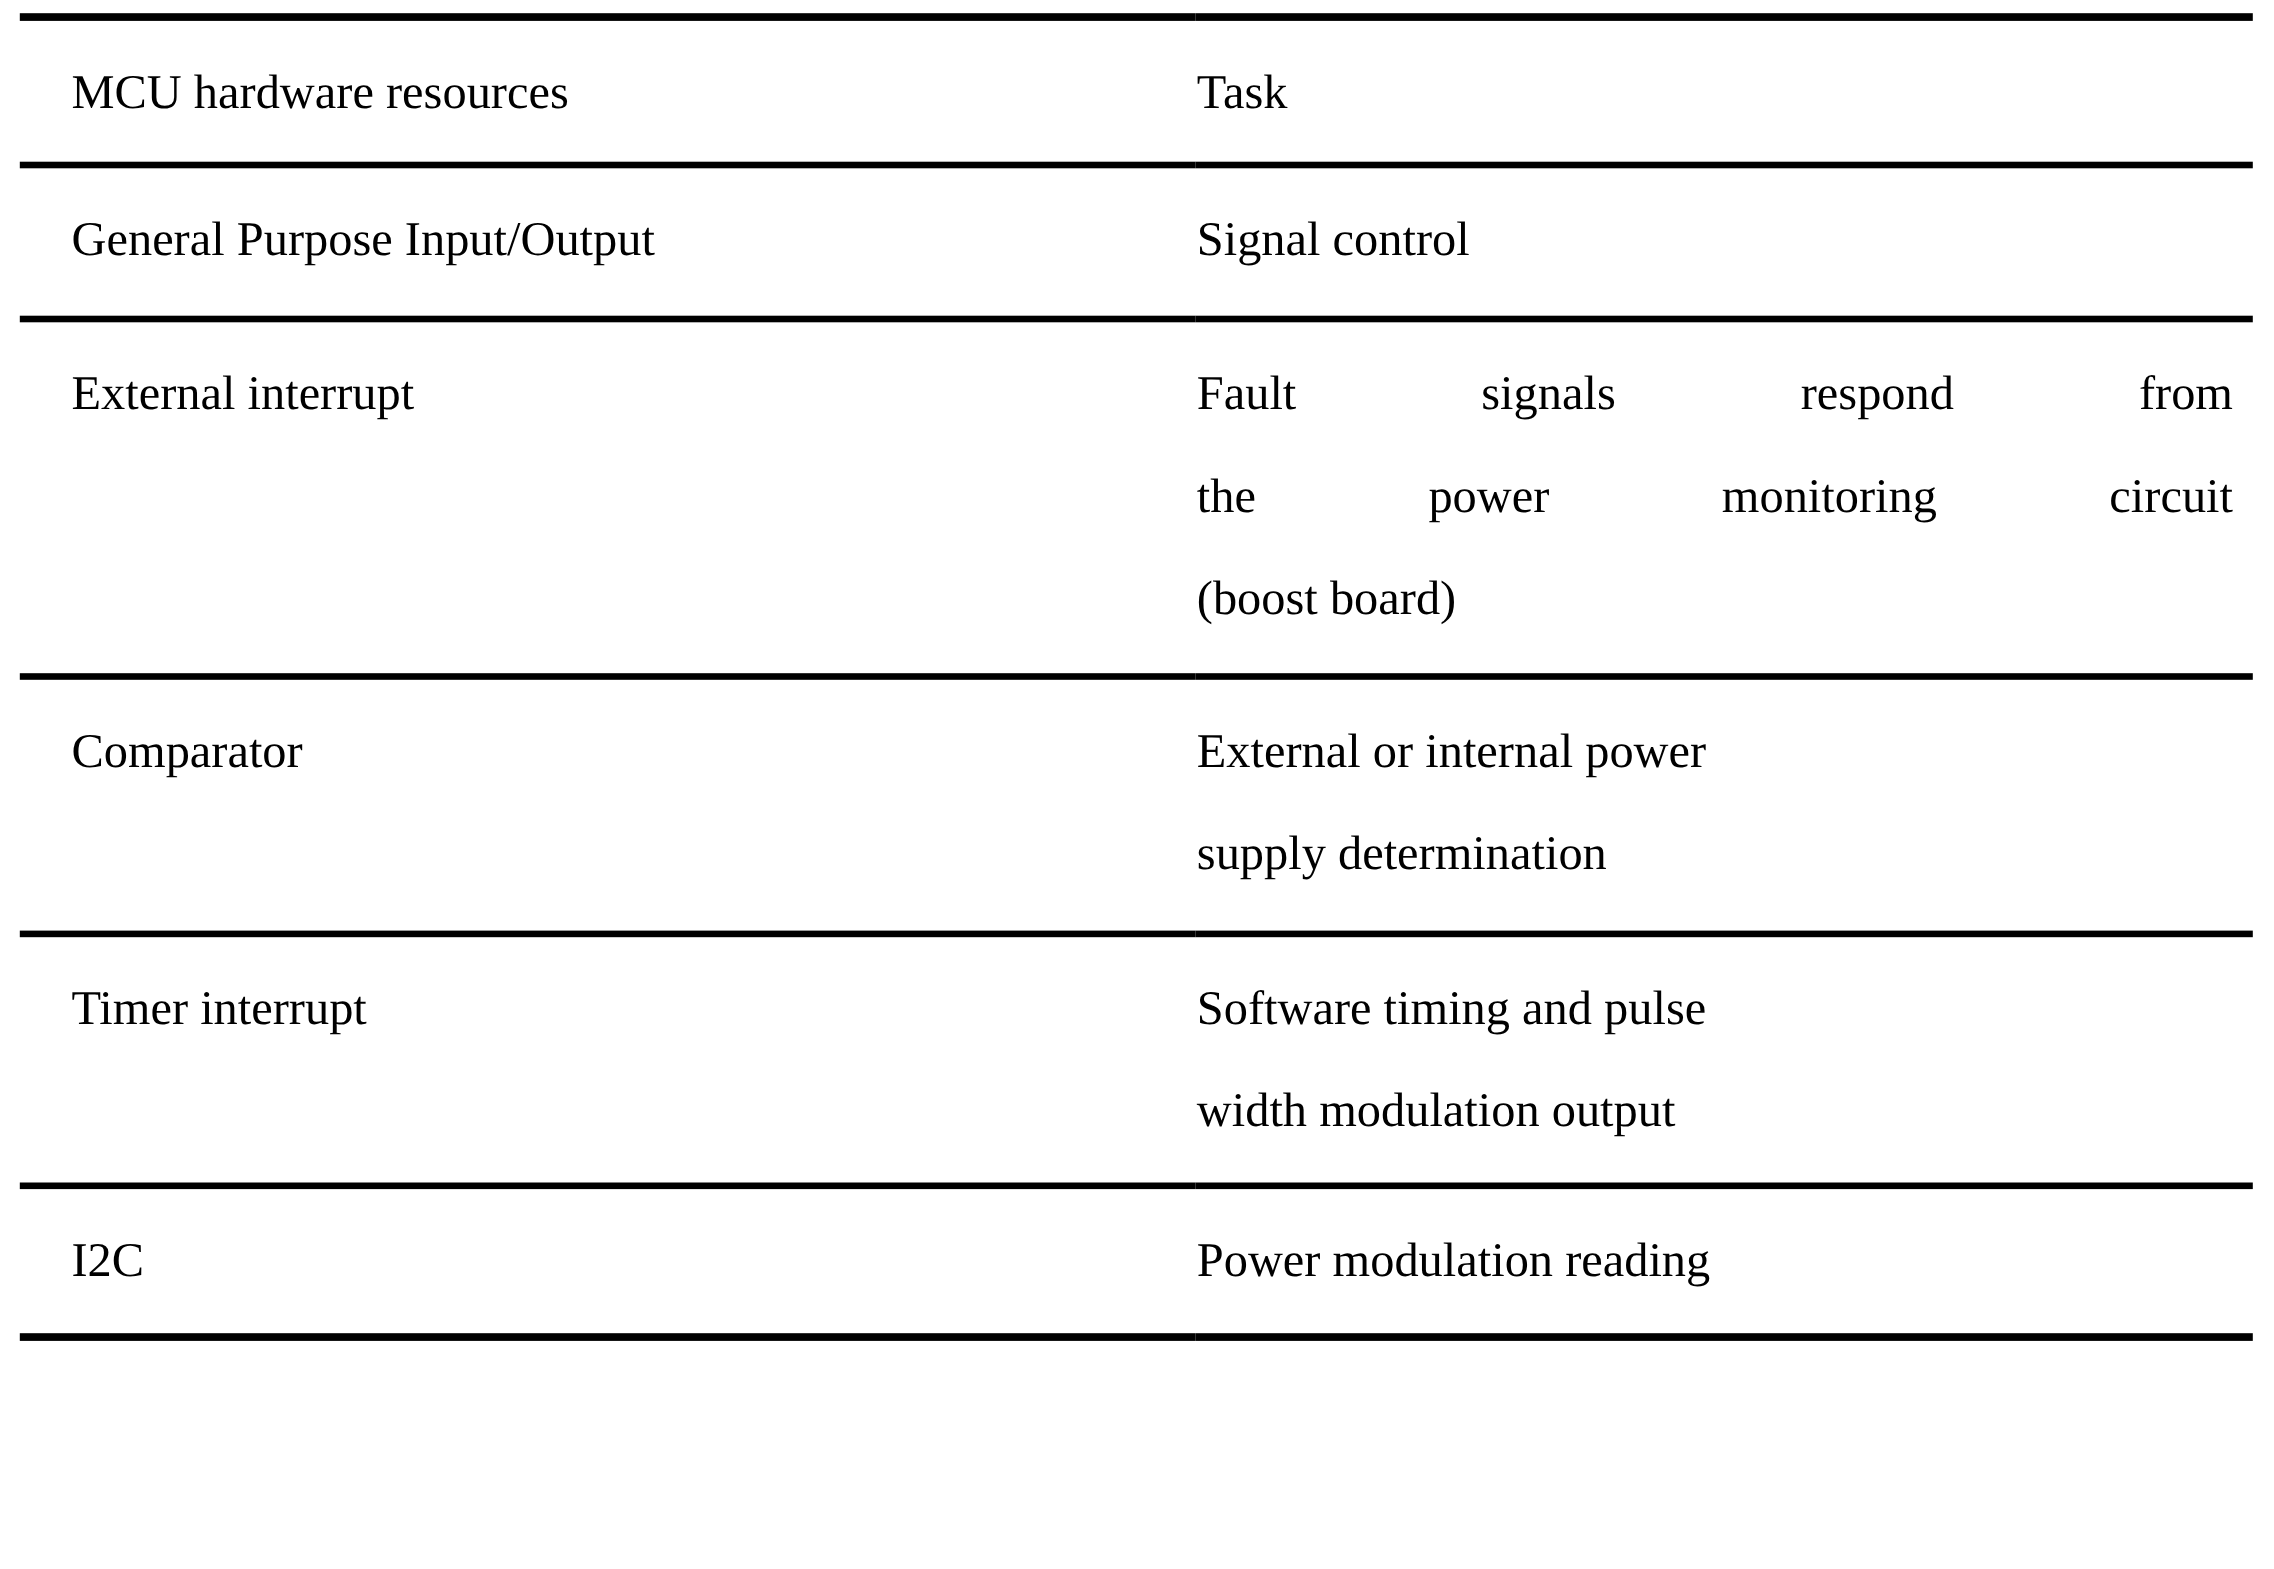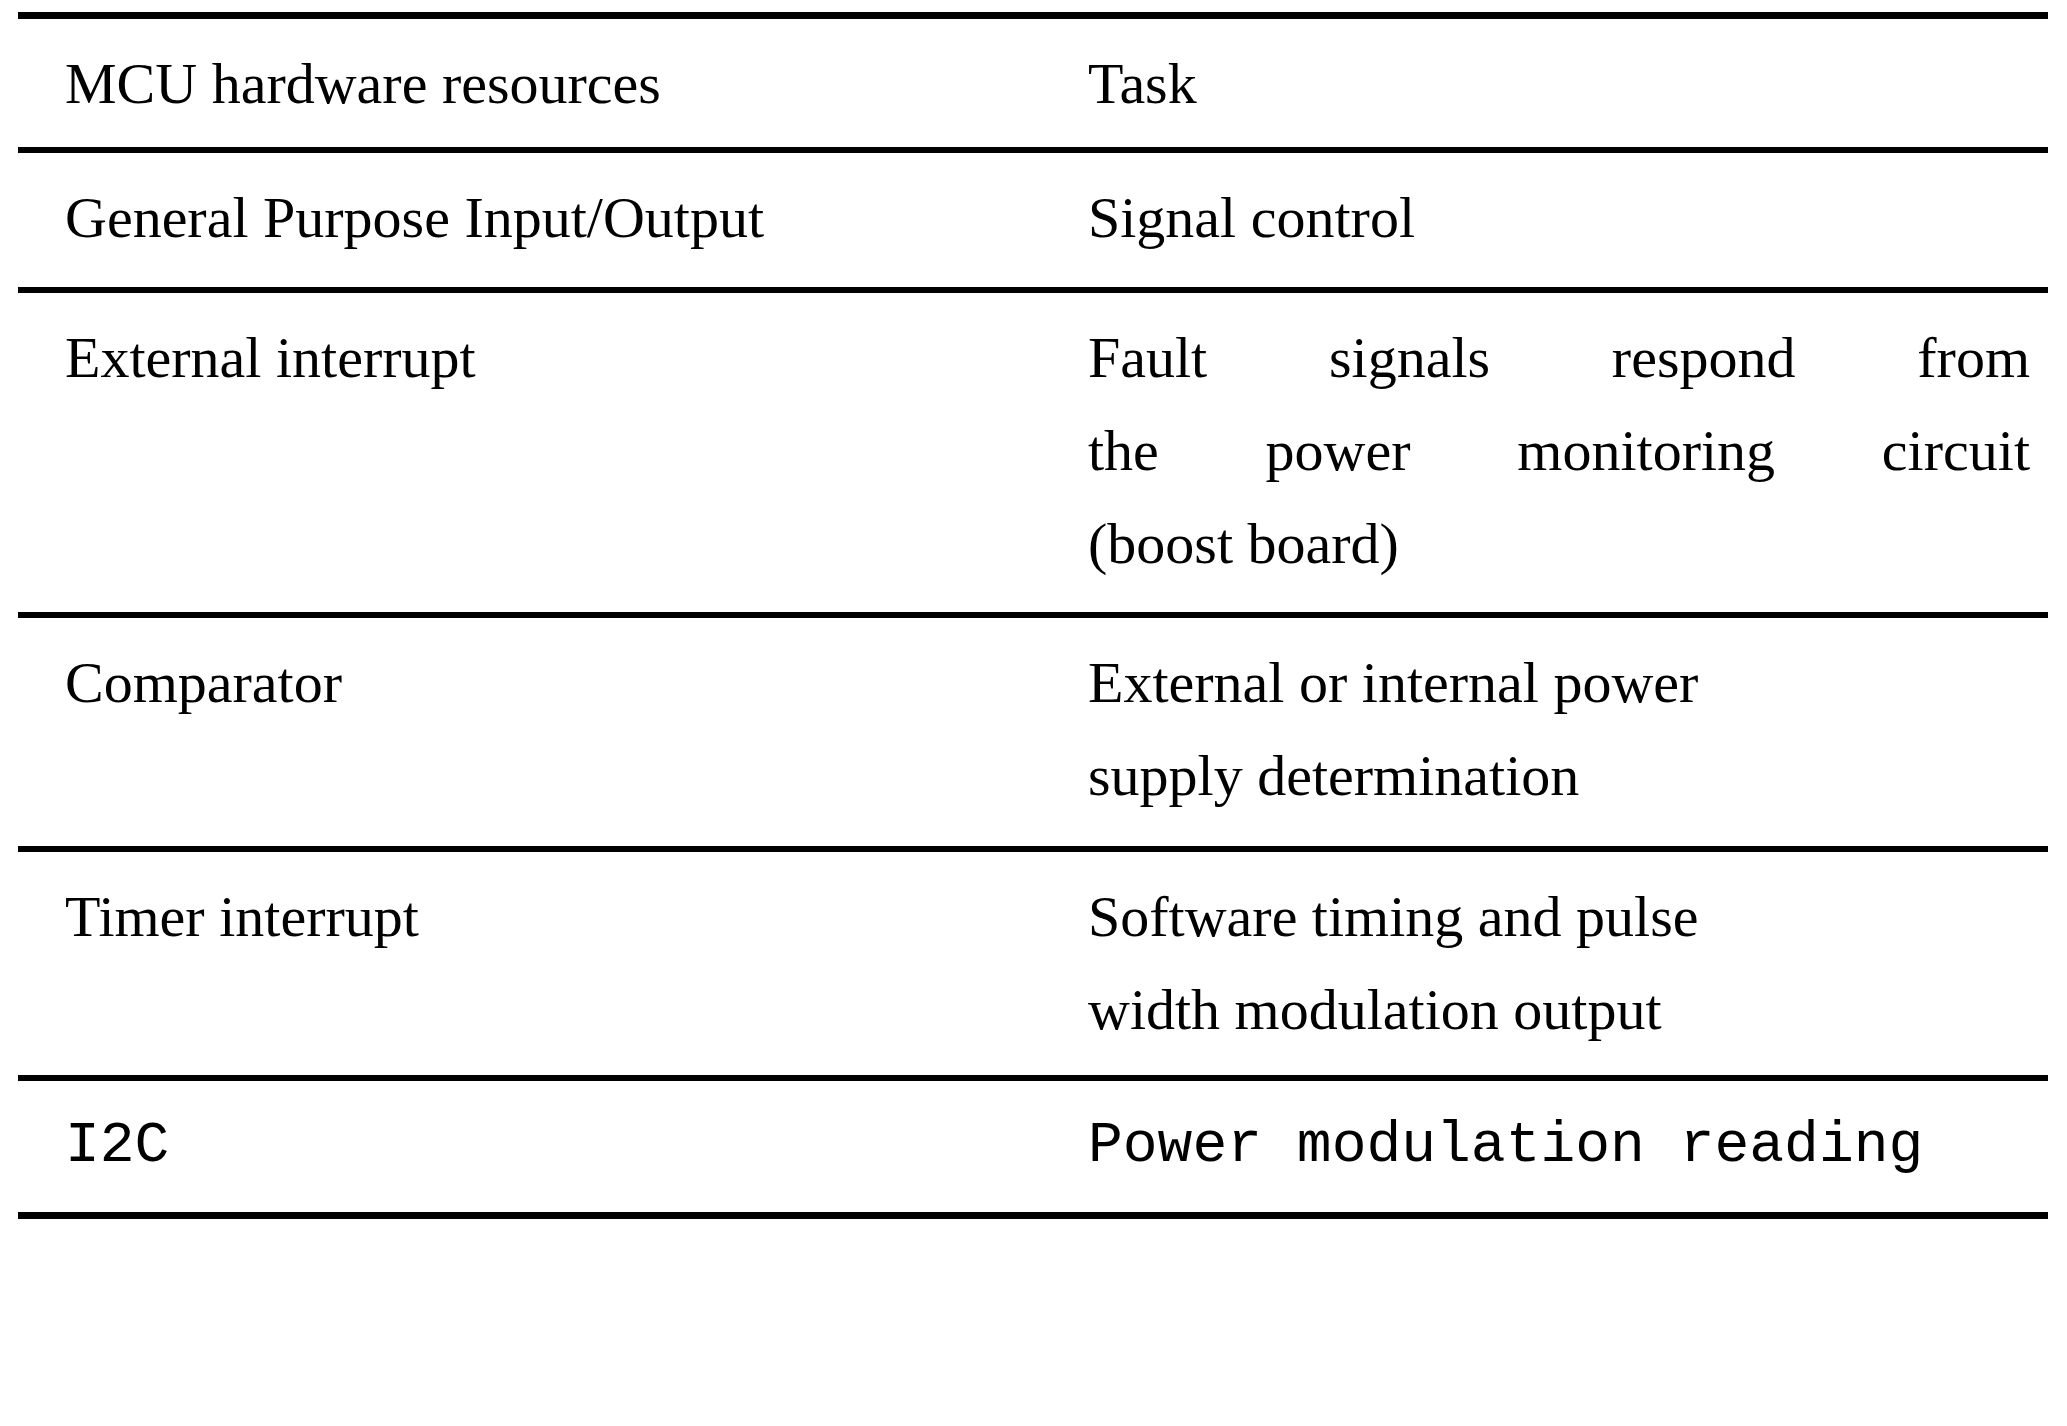--- a/index.html
+++ b/index.html
@@ -25,42 +25,42 @@
     border-collapse: collapse;
     border-top: 7px solid #000;
     border-bottom: 7px solid #000;
   }
   col.c1 { width: 1069px; }
   col.c2 { width: 961px; }
   tr.r { border-bottom: 6px solid #000; }
   .cell {
     vertical-align: top;
     padding-top: 18px;
-    font-size: 58px;
+    font-size: 44px;
     line-height: 93px;
     font-weight: normal;
     text-align: left;
     white-space: nowrap;
     overflow: visible;
   }
   .cell.left  { padding-left: 47px; padding-right: 20px; }
   .cell.right { padding-right: 18px; }
   .line { white-space: nowrap; }
   
   .jl {
     text-align: justify;
     text-align-last: justify;
   }
   
   tr.rh      { height: 134px; }
   tr.r-gpio  { height: 140px; }
   tr.r-ext   { height: 325px; }
   tr.r-timer { height: 229px; }
   tr.r-comp  { height: 234px; }
-  tr.r-i2c   { height: 138px; font-family: Liberation Mono, monospace; }
+  tr.r-i2c   { height: 138px; }
   tr.r-uart  { height: 140px; }
   sup.reg {
     font-size: 52%;
     line-height: 0;
     vertical-align: baseline;
     position: relative;
     top: -0.62em;
   }
 </style>
 </head>

